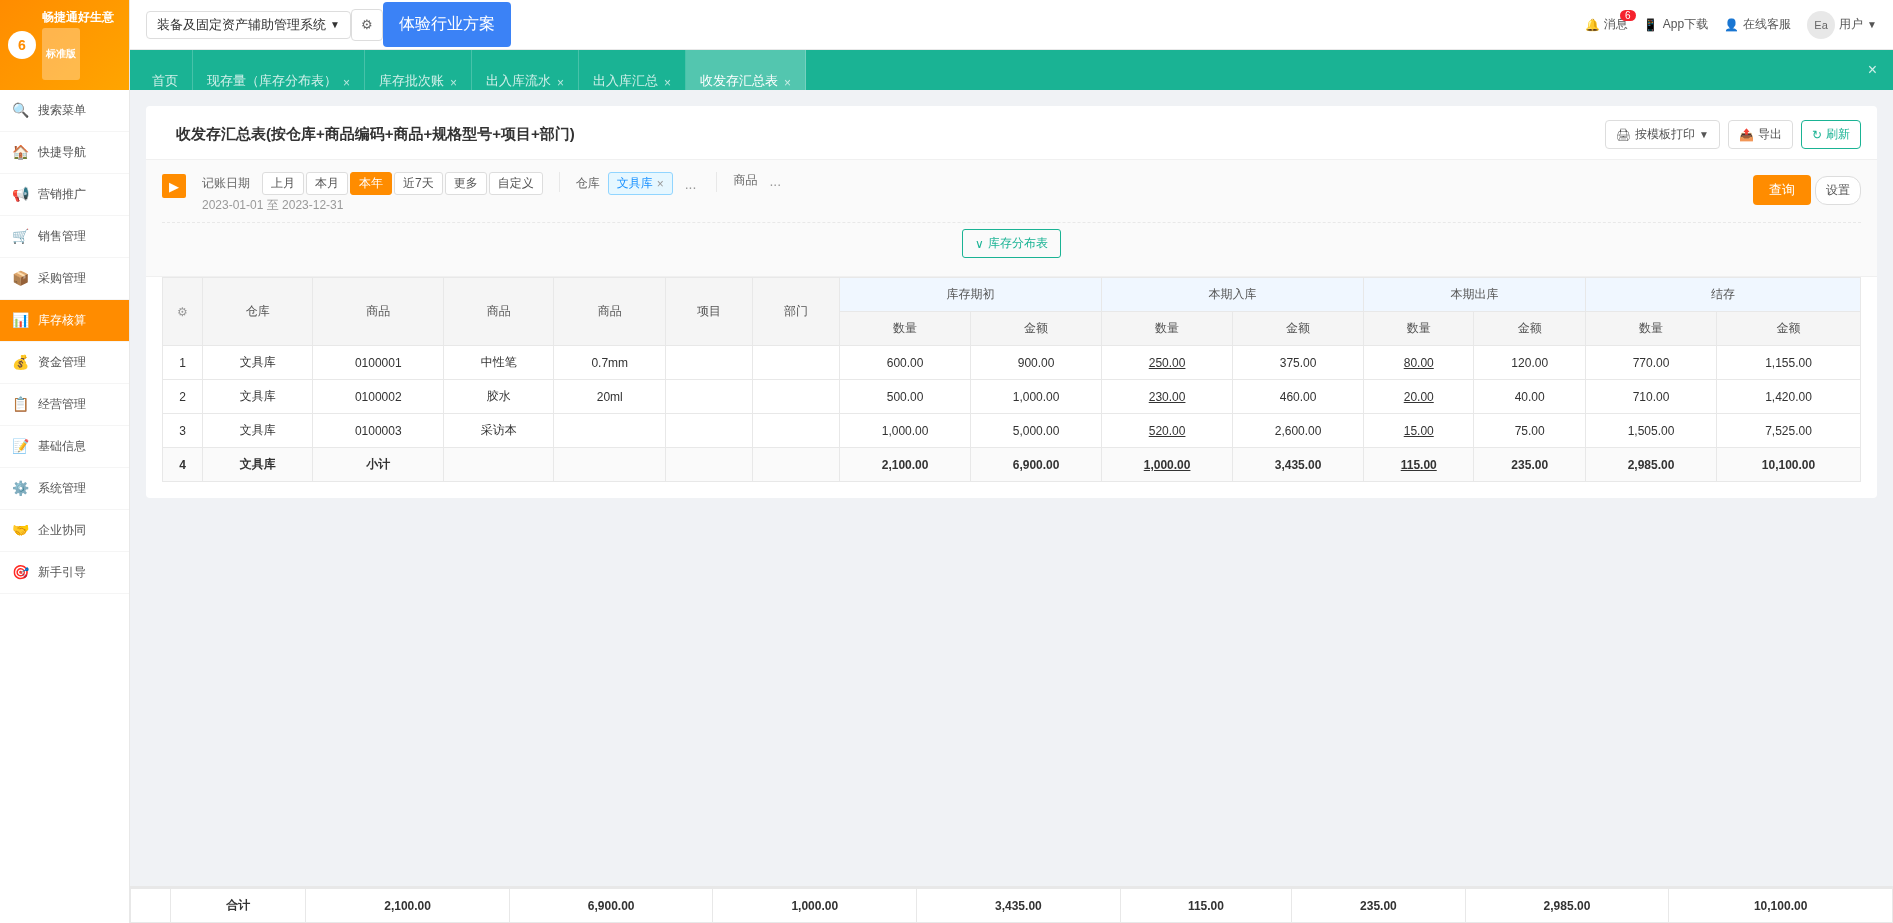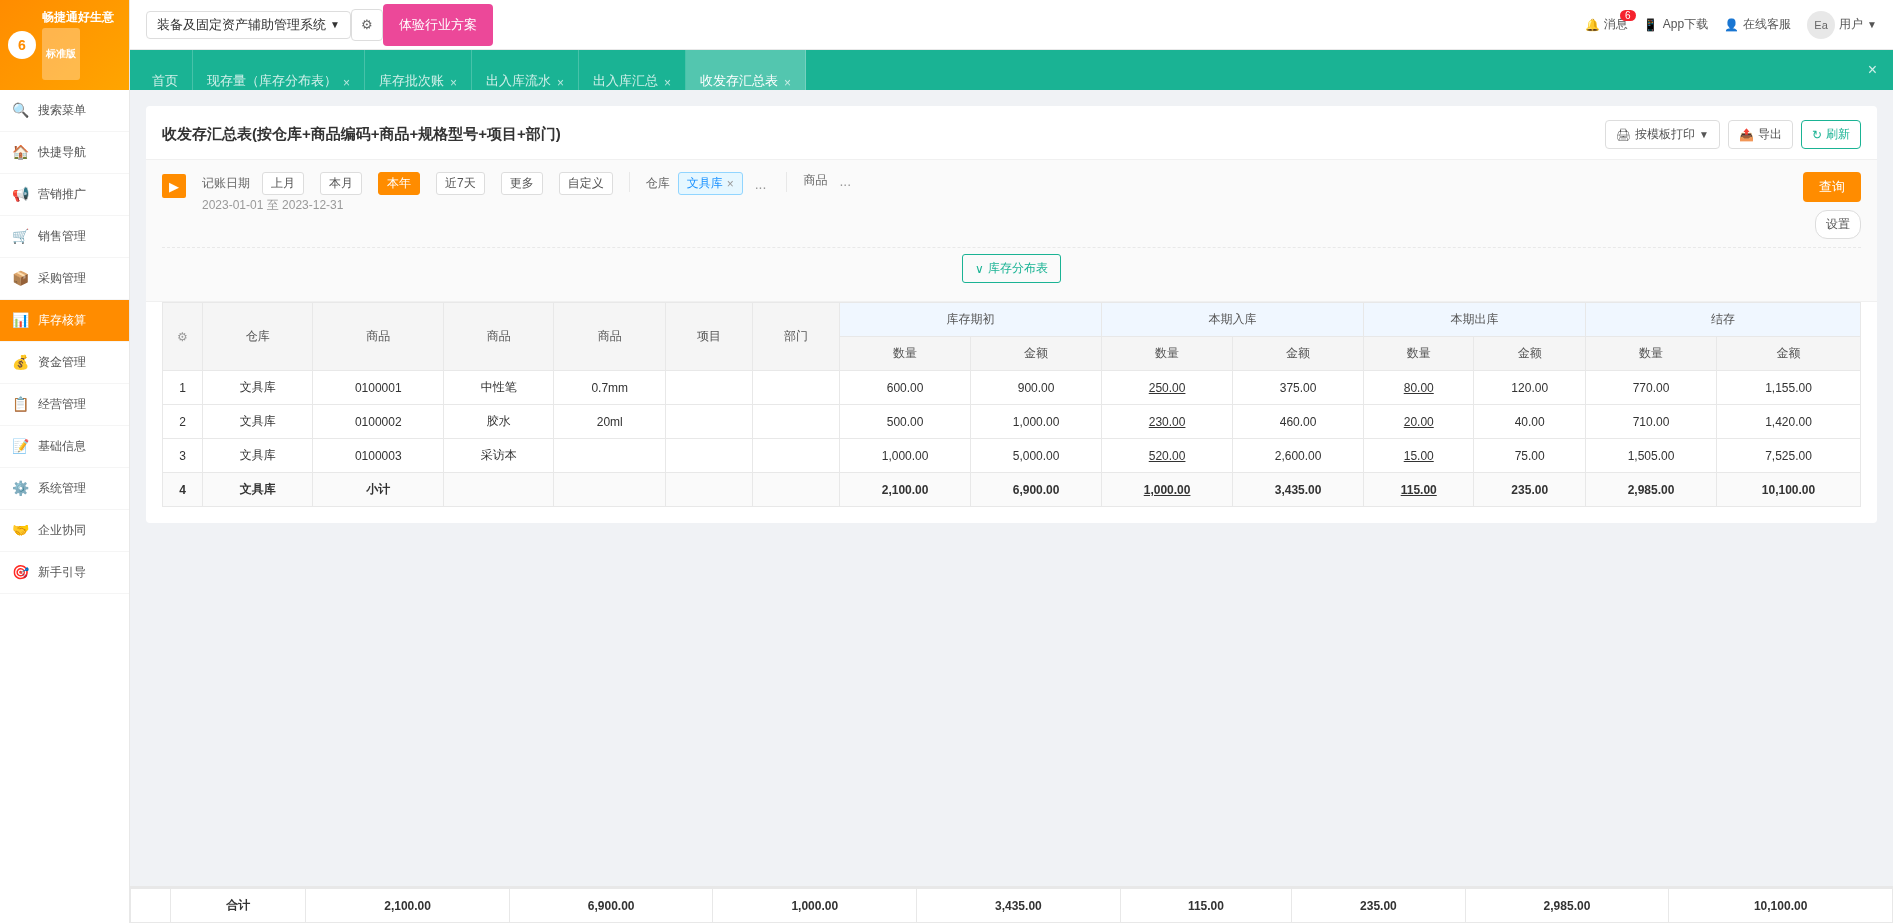--- a/index.html
+++ b/index.html
@@ -20,51 +20,51 @@
     .sidebar-item .icon { font-size: 14px; width: 18px; text-align: center; }
     .sidebar-item-label { font-size: 12px; }
 
     
     .main-content { flex: 1; display: flex; flex-direction: column; overflow: hidden; }
 
     
     .top-header { background: #fff; height: 50px; display: flex; align-items: center; padding: 0 16px; border-bottom: 1px solid #e8e8e8; flex-shrink: 0; }
     .title-selector { display: flex; align-items: center; gap: 4px; border: 1px solid #ddd; padding: 4px 10px; border-radius: 4px; cursor: pointer; font-size: 13px; }
     .gear-btn { width: 32px; height: 32px; border: 1px solid #ddd; border-radius: 4px; display: flex; align-items: center; justify-content: center; cursor: pointer; color: #666; }
-    .try-btn { background: #ec4899; color: #fff; border: none; padding: 12px 16px; border-radius: 4px; cursor: pointer; font-size: 13px; }
+    .try-btn { background: #3b82f6; color: #fff; border: none; padding: 12px 16px; border-radius: 4px; cursor: pointer; font-size: 16px; }
     .header-right { margin-left: auto; display: flex; align-items: center; gap: 16px; }
     .header-action { display: flex; align-items: center; gap: 4px; cursor: pointer; color: #555; font-size: 12px; position: relative; }
     .badge { position: absolute; top: -6px; right: -8px; background: #f5222d; color: #fff; border-radius: 10px; font-size: 10px; padding: 0 4px; min-width: 16px; text-align: center; }
     .user-avatar { width: 28px; height: 28px; background: #e8e8e8; border-radius: 50%; display: flex; align-items: center; justify-content: center; font-size: 11px; color: #666; }
 
     
     .tab-bar { background: #1ab394; display: flex; align-items: center; height: 40px; padding: 0 8px; flex-shrink: 0; overflow-x: auto; }
     .tab-item { display: flex; align-items: flex-end; gap: 6px; padding: 0 14px; height: 100%; color: rgba(255,255,255,0.8); cursor: pointer; font-size: 13px; border-right: 1px solid rgba(255,255,255,0.2); white-space: nowrap; transition: background 0.2s; }
     .tab-item.active { background: rgba(255,255,255,0.25); color: #fff; }
     .tab-close { font-size: 12px; color: rgba(255,255,255,0.7); cursor: pointer; }
     .tab-bar-close { margin-left: auto; color: rgba(255,255,255,0.8); cursor: pointer; font-size: 16px; padding: 0 8px; }
 
     
     .page-content { flex: 1; overflow-y: auto; background: #f0f2f5; padding: 16px; }
 
     
     .page-card { background: #fff; border-radius: 4px; padding: 0; overflow: hidden; }
 
     
     .page-title-bar { padding: 14px 16px 10px; border-bottom: 1px solid #f0f0f0; display: flex; align-items: center; justify-content: space-between; }
-    .page-title { font-size: 15px; font-weight: bold; color: #333; }
+    .page-title { font-size: 15px; font-weight: bold; color: #333; margin-left: 14px; }
     .title-actions { display: flex; align-items: center; gap: 8px; }
     .action-btn { display: flex; align-items: center; gap: 4px; padding: 5px 10px; border: 1px solid #ddd; border-radius: 4px; cursor: pointer; font-size: 12px; color: #555; background: #fff; }
     .refresh-btn { color: #1ab394; border-color: #1ab394; }
 
     
     .filter-bar { padding: 12px 16px; border-bottom: 1px solid #f0f0f0; background: #fafafa; }
     .filter-row { display: flex; align-items: center; gap: 12px; flex-wrap: wrap; }
     .filter-label { font-size: 12px; color: #666; white-space: nowrap; }
-    .date-btns { display: flex; gap: 16px; }
+    .date-btns { display: flex; gap: 2px; }
     .date-btn { padding: 2px 8px; border: 1px solid #ddd; border-radius: 3px; font-size: 12px; cursor: pointer; background: #fff; color: #555; }
     .date-btn.active { background: #ff8c00; color: #fff; border-color: #ff8c00; }
     .date-range { font-size: 12px; color: #999; margin-top: 2px; }
     .filter-tag { display: flex; align-items: center; gap: 4px; background: #e6f7ff; border: 1px solid #91d5ff; border-radius: 3px; padding: 2px 8px; font-size: 12px; color: #1890ff; }
     .filter-tag-close { cursor: pointer; color: #999; }
     .warehouse-section { display: flex; align-items: center; gap: 8px; }
     .goods-section { display: flex; align-items: center; gap: 8px; }
     .expand-btn { display: flex; align-items: center; gap: 4px; color: #1ab394; cursor: pointer; font-size: 12px; padding: 5px 12px; border: 1px solid #1ab394; border-radius: 3px; }
 
     .query-btn { background: #ff8c00; color: #fff; border: none; padding: 6px 16px; border-radius: 4px; cursor: pointer; font-size: 13px; }
@@ -266,21 +266,21 @@
               <span class="filter-dots">...</span>
             </div>
 
             <div class="filter-divider"></div>
 
             <div class="goods-section">
               <span class="filter-label">商品</span>
               <span class="filter-dots">...</span>
             </div>
 
-            <div style="margin-left:auto;display:flex;flex-direction:column;gap:4px;align-items:flex-end;">
+            <div style="margin-left:auto;display:flex;flex-direction:row;gap:4px;align-items:flex-end;">
               <button class="query-btn">查询</button>
               <button class="setting-btn">设置</button>
             </div>
           </div>
 
           <div class="expand-conditions">
             <div class="expand-btn">
               <span>∨</span>
               <span>库存分布表</span>
             </div>

